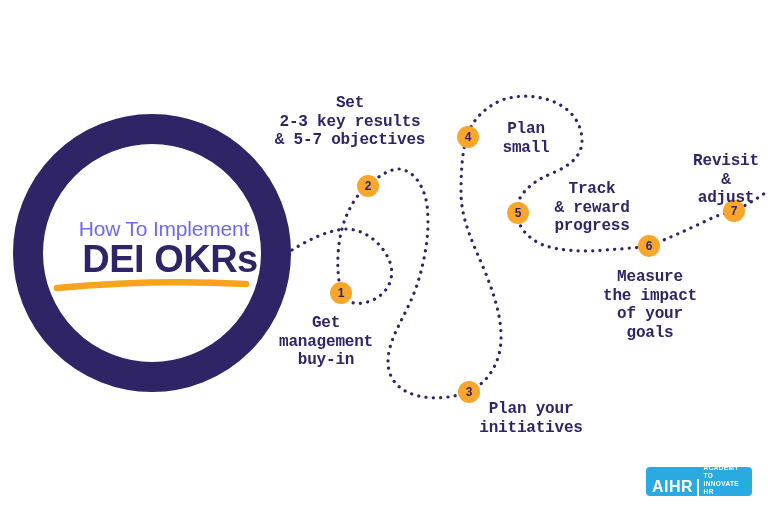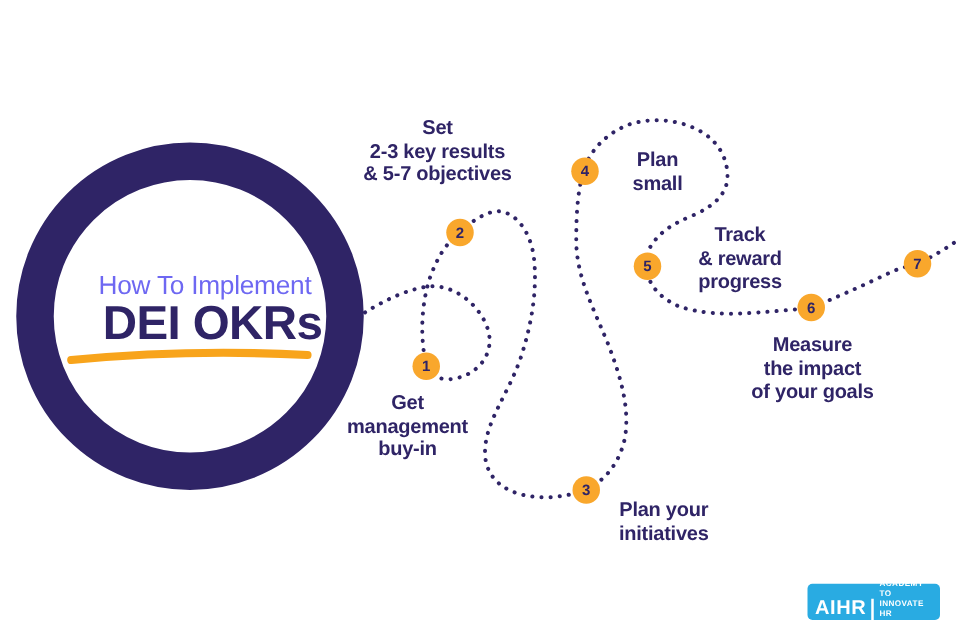--- a/index.html
+++ b/index.html
@@ -49,20 +49,21 @@
   
   .label{
     position:absolute;
     transform:translateX(-50%);
     text-align:center;
     white-space:pre-line;
     color:var(--ink,#2F2466);
     font-size:16px;font-weight:bold;
     line-height:18.5px;
     letter-spacing:-0.2px;
+    font-family:Liberation Mono, monospace;
   }
 
   
   .logo{
     position:absolute;left:646px;top:467px;
     width:106px;height:29px;
     background:var(--logoBlue,#29ABE2);
     border-radius:4px;
     display:flex;align-items:flex-end;
     padding:0 6px;box-sizing:border-box;
@@ -139,20 +140,22 @@
   <div class="label" style="left:531px;top:400px">Plan your
 initiatives</div>
   <div class="label" style="left:526px;top:120px">Plan
 small</div>
   <div class="label" style="left:592px;top:180px">Track
 &amp; reward
 progress</div>
   <div class="label" style="left:650px;top:268px">Measure
 the impact
 of your goals</div>
+  <div class="label" style="left:726px;top:152px">Revisit
+&amp; adjust</div>
 
   <div class="logo">
     <span class="logo-word">AIHR</span>
     <span class="logo-divider"></span>
     <span class="logo-tag">ACADEMY TO
 INNOVATE HR</span>
   </div>
 
 </div>
 

